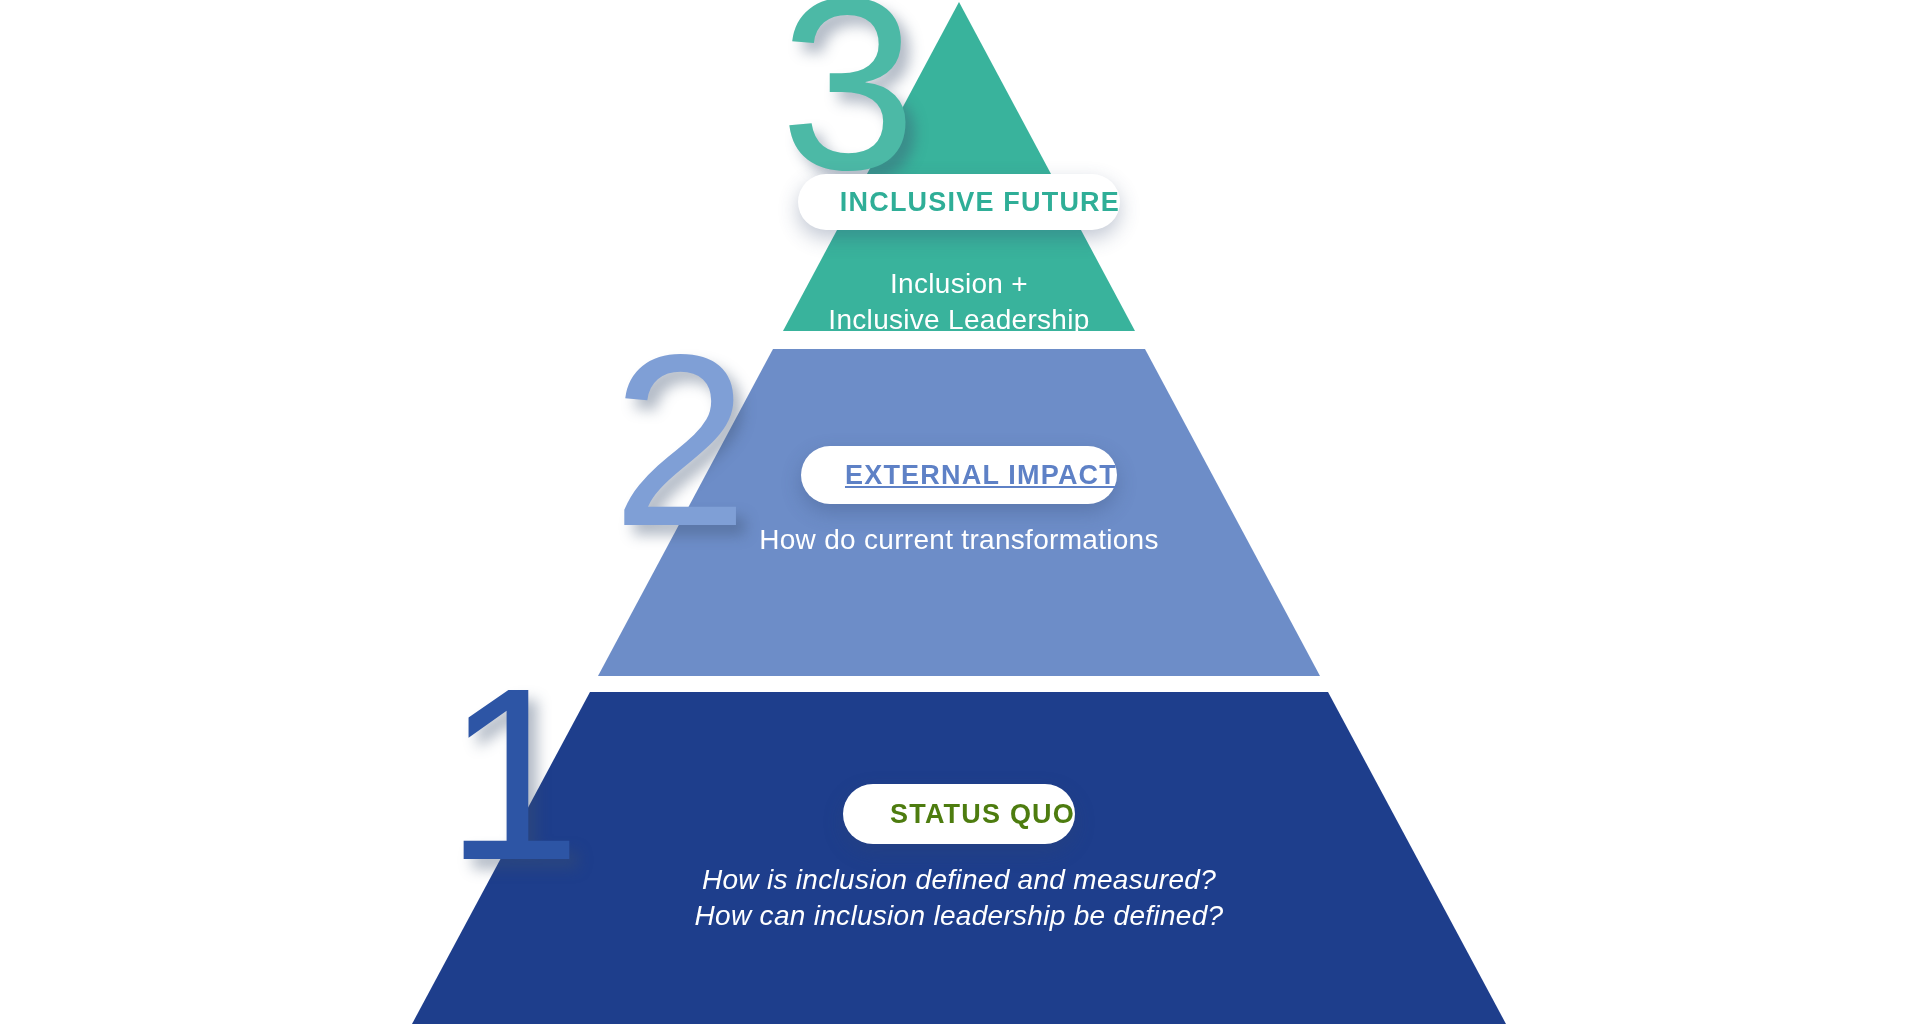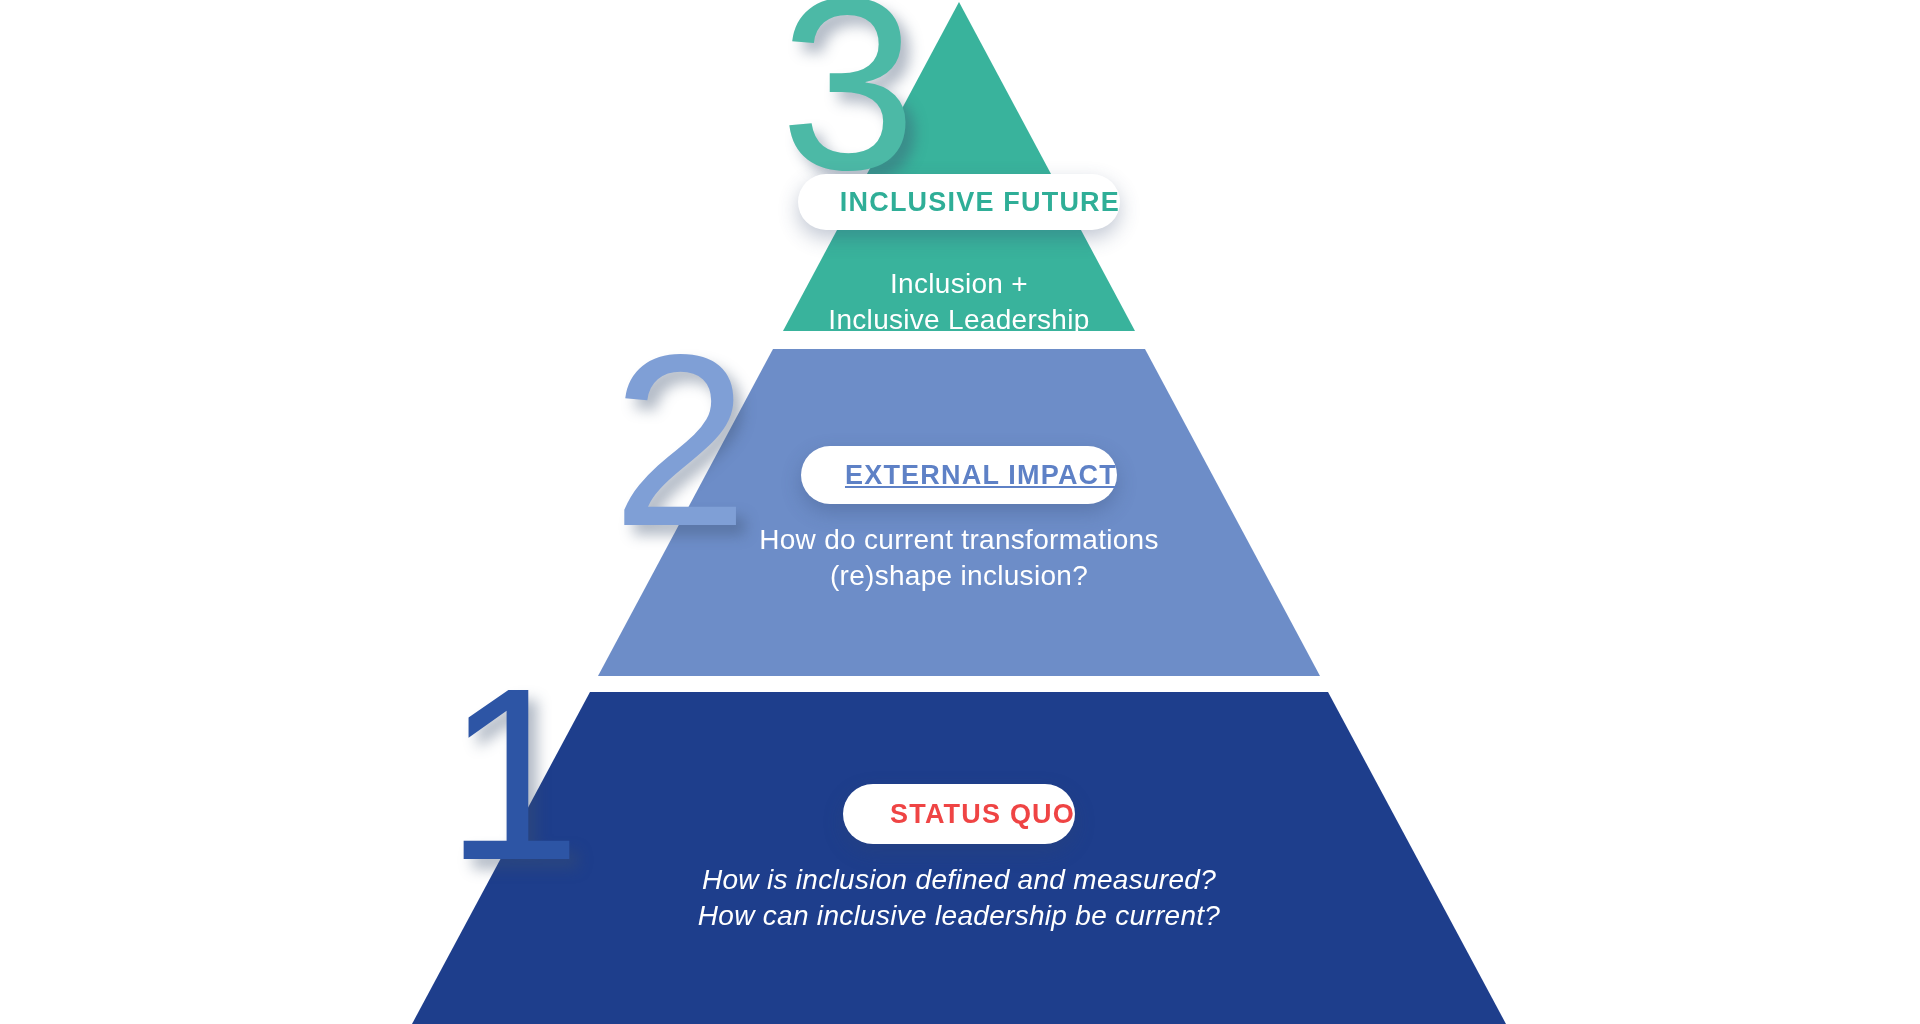--- a/index.html
+++ b/index.html
@@ -94,26 +94,25 @@
     <div>Inclusive Leadership</div>
   </div>
 
   <div class="shape mid" style="background: rgb(109, 141, 200);"></div>
   <div class="big-number n2" style="color: rgb(127, 159, 214);">2</div>
   <div class="pill pill-2">
     <span style="color: rgb(94, 129, 198); text-decoration: underline;">EXTERNAL IMPACT</span>
   </div>
   <div class="desc desc-2">
     <div>How do current transformations</div>
-    <div>(re)shape inclusion?</div>
   </div>
 
   <div class="shape bot" style="background: rgb(30, 62, 140);"></div>
   <div class="big-number n1" style="color: rgb(45, 85, 165);">1</div>
   <div class="pill pill-1">
-    <span style="color: #ef4444;">STATUS QUO</span>
+    <span style="color: #4d7c0f;">STATUS QUO</span>
   </div>
   <div class="desc desc-1">
     <div>How is inclusion defined and measured?</div>
-    <div>How can inclusive leadership be current?</div>
+    <div>How can inclusion leadership be defined?</div>
   </div>
 
 </div>
 
 </body></html>

